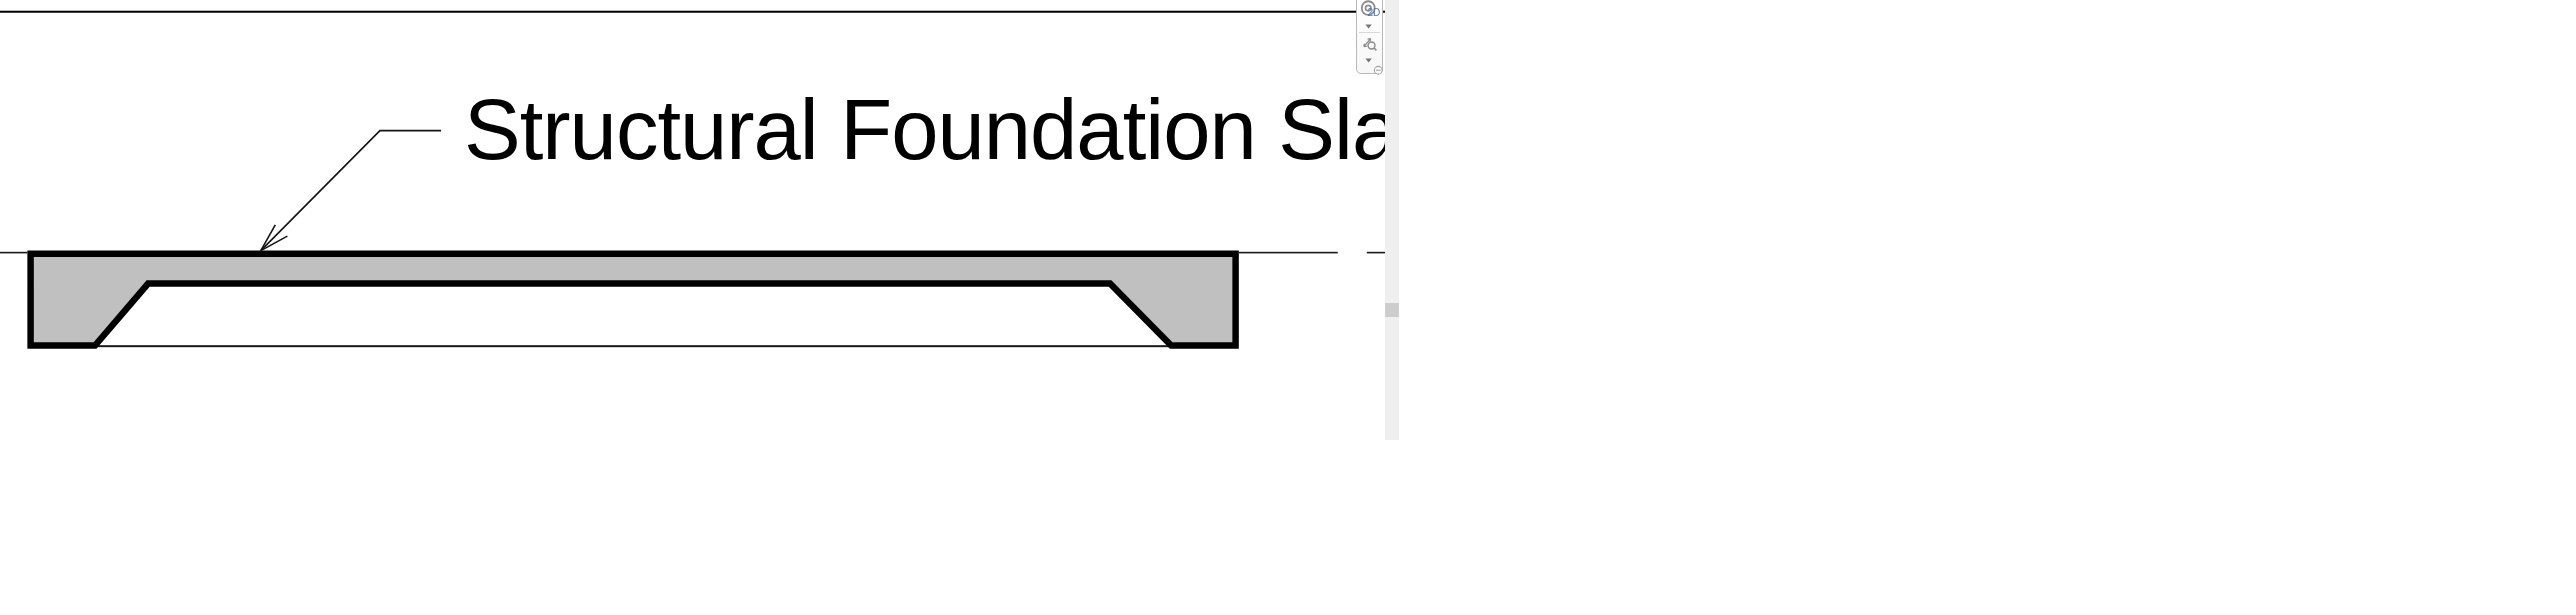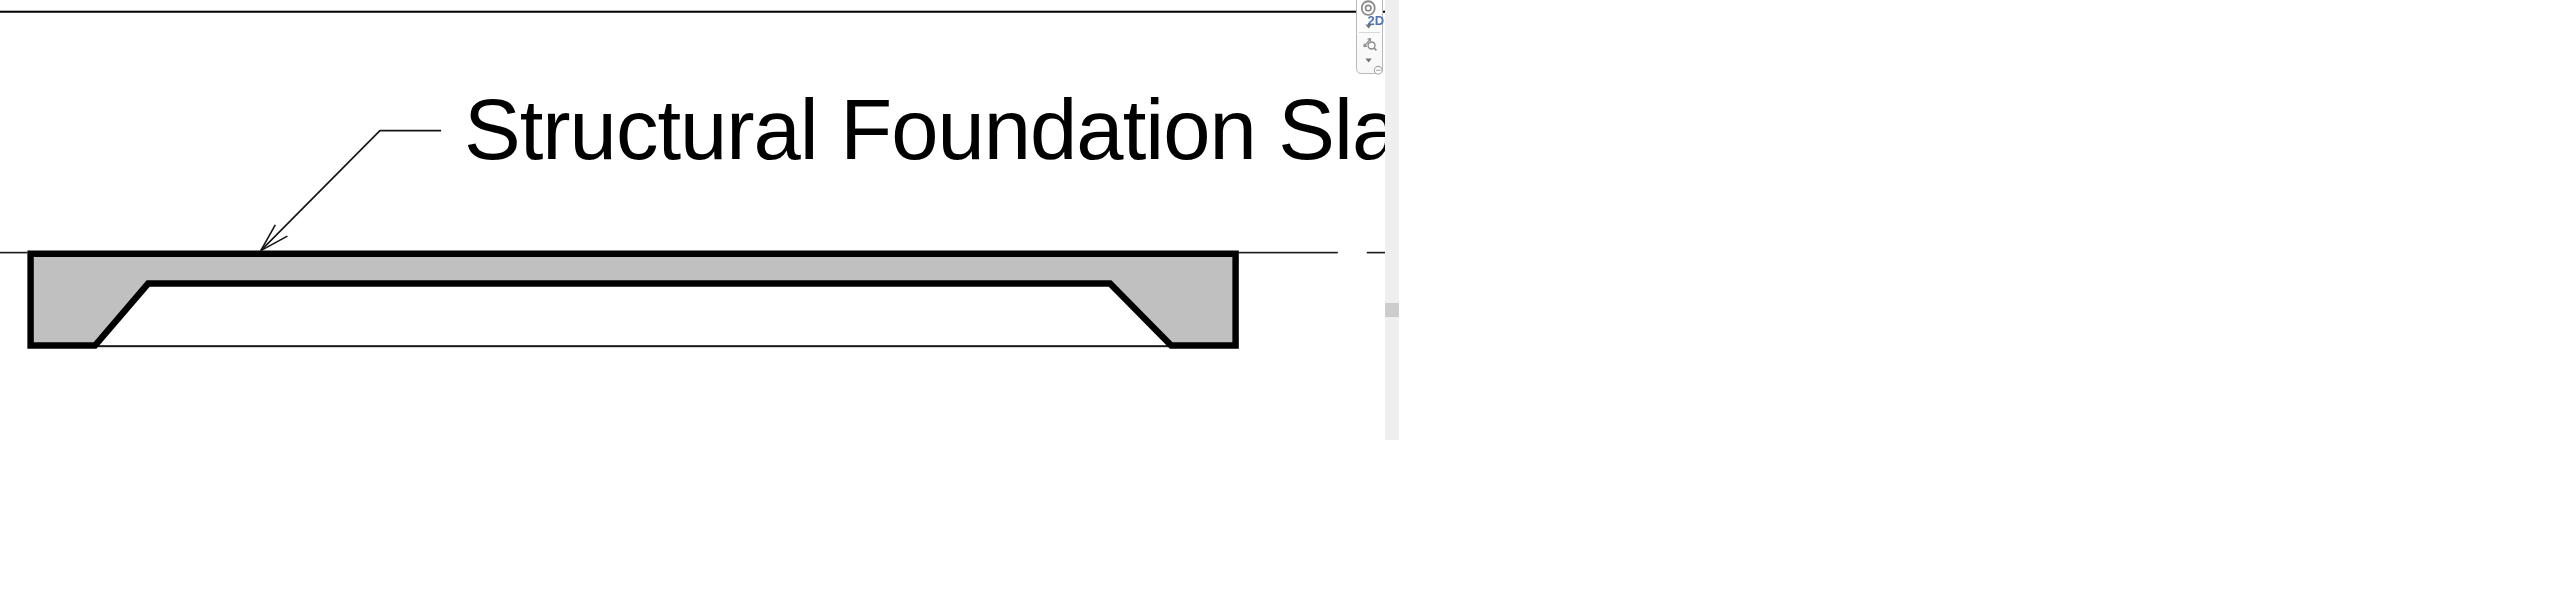--- a/index.html
+++ b/index.html
@@ -47,22 +47,22 @@
     border:1.2px solid var(--navbar-border,#b8b8b8);
     border-radius:0 0 4.8px 4.8px;
     box-sizing:border-box;
   }
   .nav-btn{position:absolute;left:0;width:24px;display:flex;justify-content:center;align-items:center;}
   .nav-btn.wheel{top:2.4px;height:21px;}
   .nav-btn.dd1{top:25px;height:8px;}
   .nav-btn.zoomr{top:37px;height:17.7px;}
   .nav-btn.dd2{top:59px;height:8px;}
   .badge-2d{
-    position:absolute;left:10.5px;top:13px;
-    font-size:13px;font-weight:bold;
+    position:absolute;left:10.5px;top:7px;
+    font-size:10px;font-weight:normal;
     color:var(--accent-blue,#4d74b0);
   }
   .nav-sep{position:absolute;left:1.6px;top:34px;width:21px;height:0.8px;background:#d8d8d8;}
   .nav-collapse{position:absolute;right:-1.6px;bottom:-0.8px;width:10.5px;height:10.5px;}
   .icon-stroke{stroke:var(--icon-gray,#8a8a8a);fill:none;}
 </style>
 </head>
 <body>
 
 <div id="screenshot">

